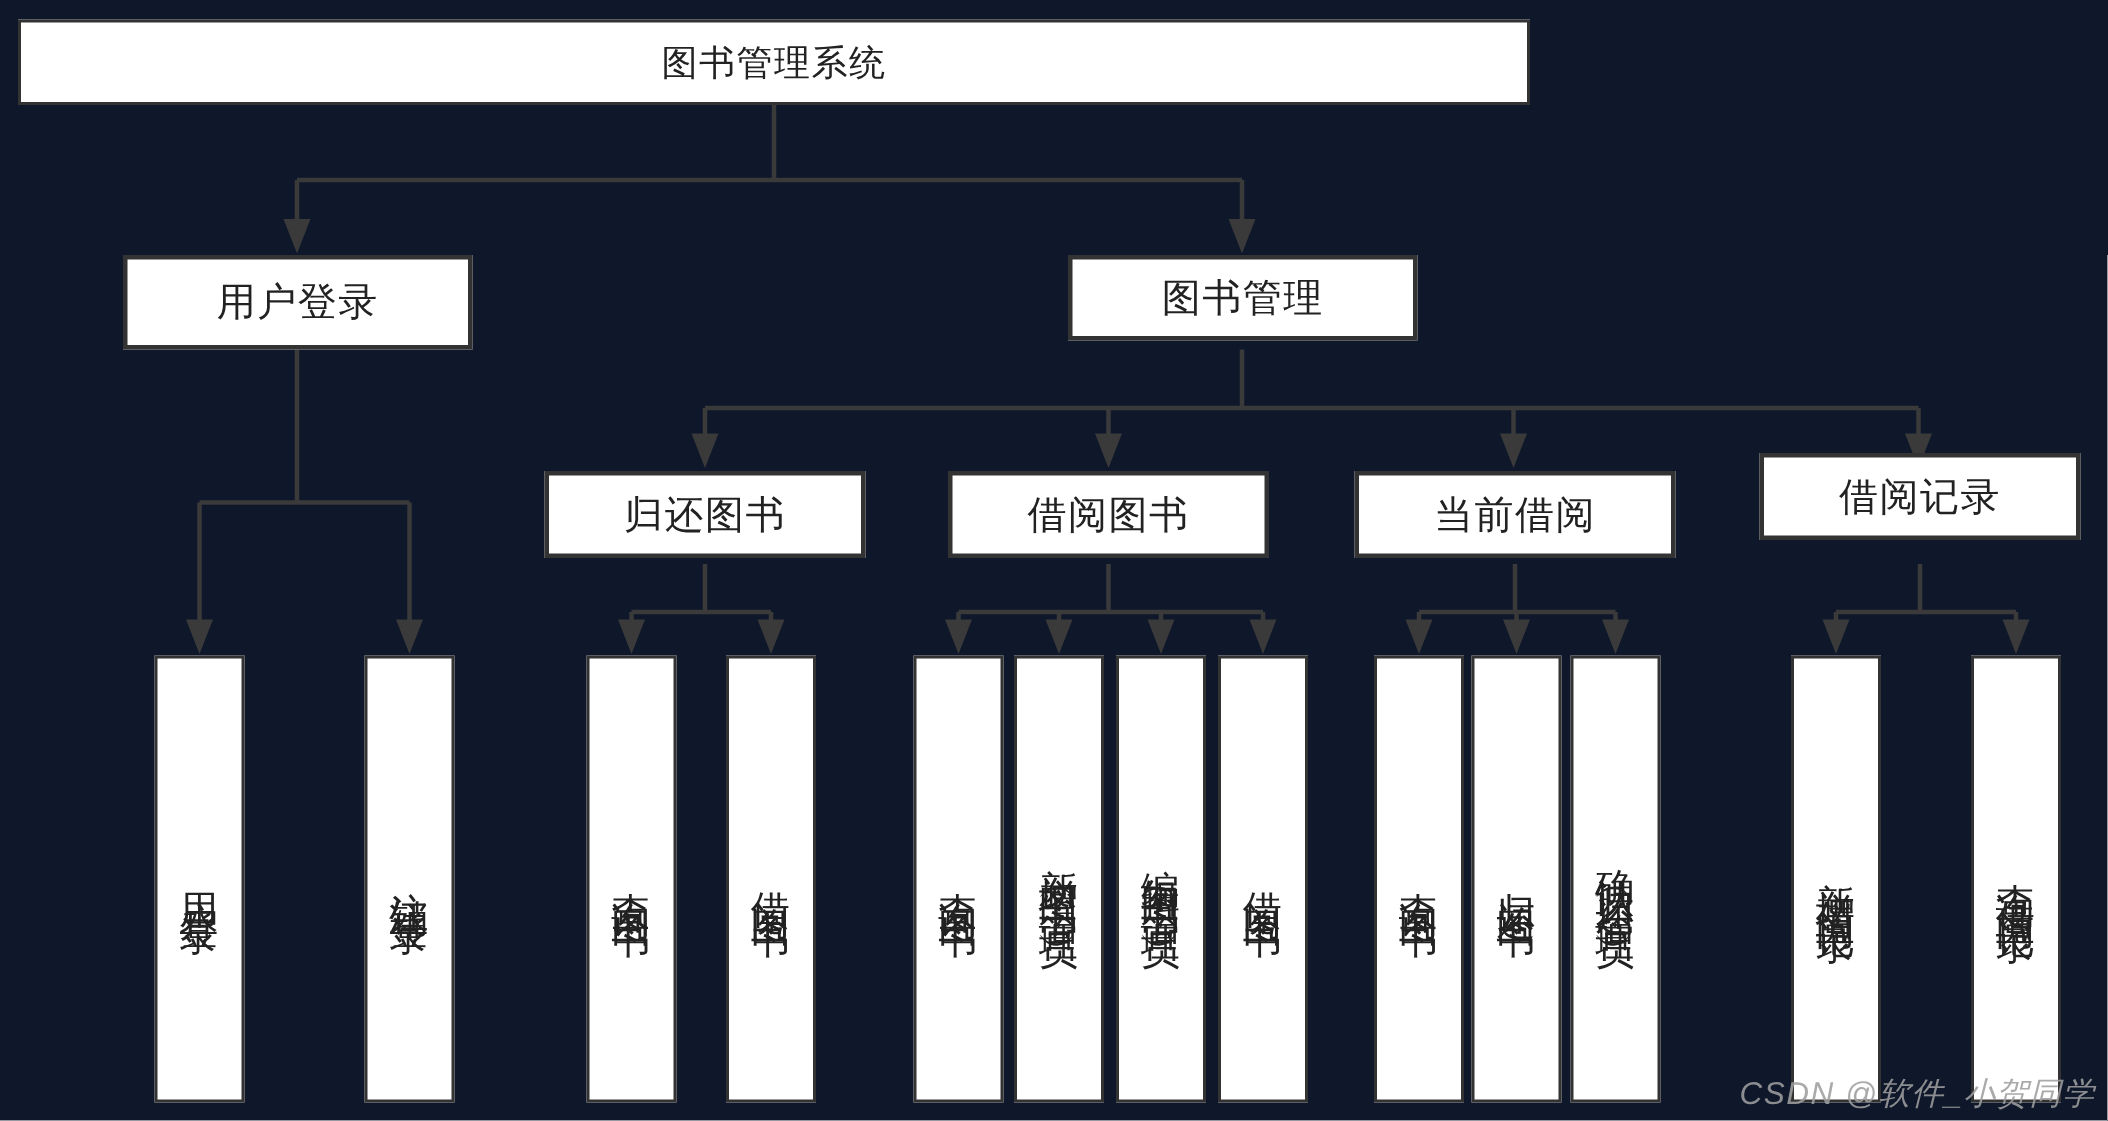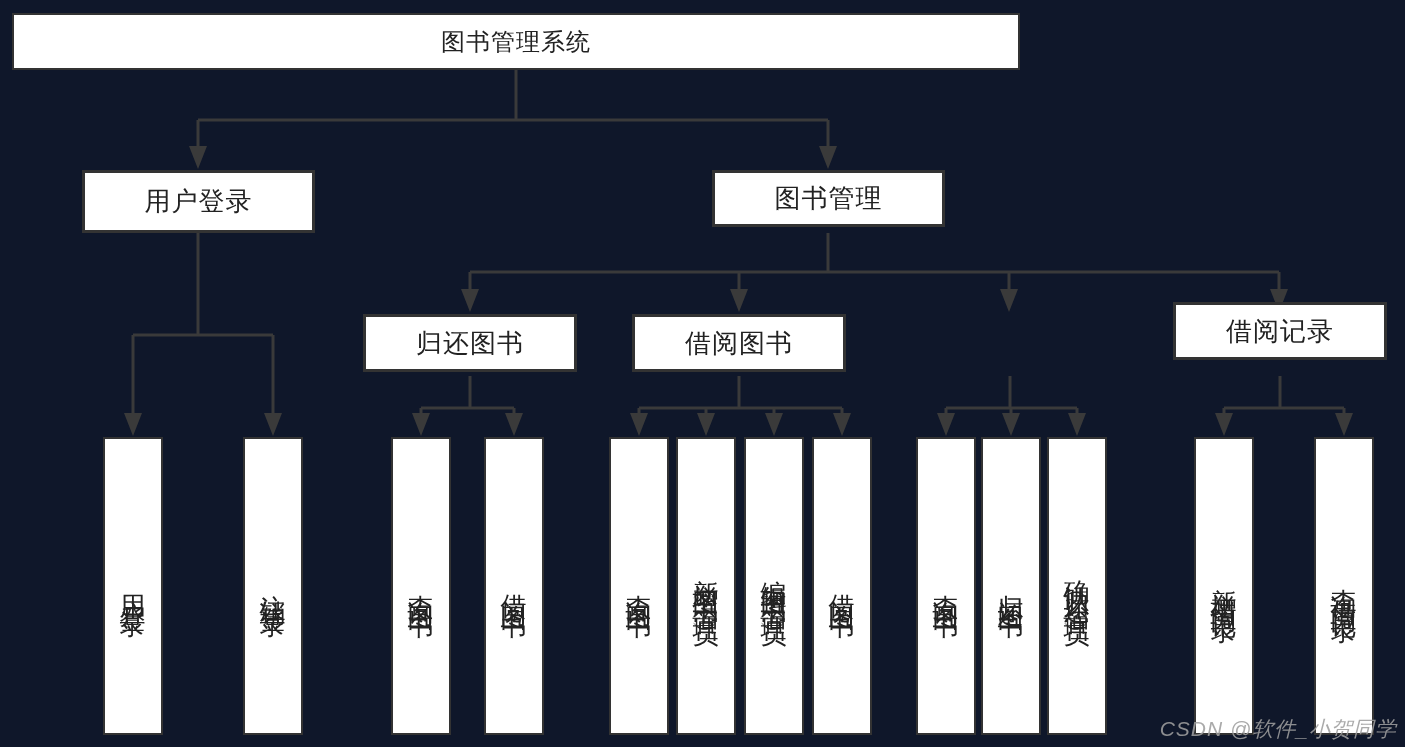--- a/index.html
+++ b/index.html
@@ -95,20 +95,23 @@
   <div class="box lv2" style="left:712px;top:170px;width:233px;height:57px">
     <span class="lbl">图书管理</span>
   </div>
 
   <div class="box lv3" style="left:363px;top:314px;width:214px;height:58px">
     <span class="lbl">归还图书</span>
   </div>
   <div class="box lv3" style="left:632px;top:314px;width:214px;height:58px">
     <span class="lbl">借阅图书</span>
   </div>
+  <div class="box lv3" style="left:903px;top:314px;width:214px;height:58px">
+    <span class="lbl">当前借阅</span>
+  </div>
   <div class="box lv3" style="left:1173px;top:302px;width:214px;height:58px">
     <span class="lbl">借阅记录</span>
   </div>
 
   <div class="box leaf" style="left:103px;top:437px;width:60px;height:298px">
     <span class="lbl">用户登录</span>
   </div>
   <div class="box leaf" style="left:243px;top:437px;width:60px;height:298px">
     <span class="lbl">注销登录</span>
   </div>

